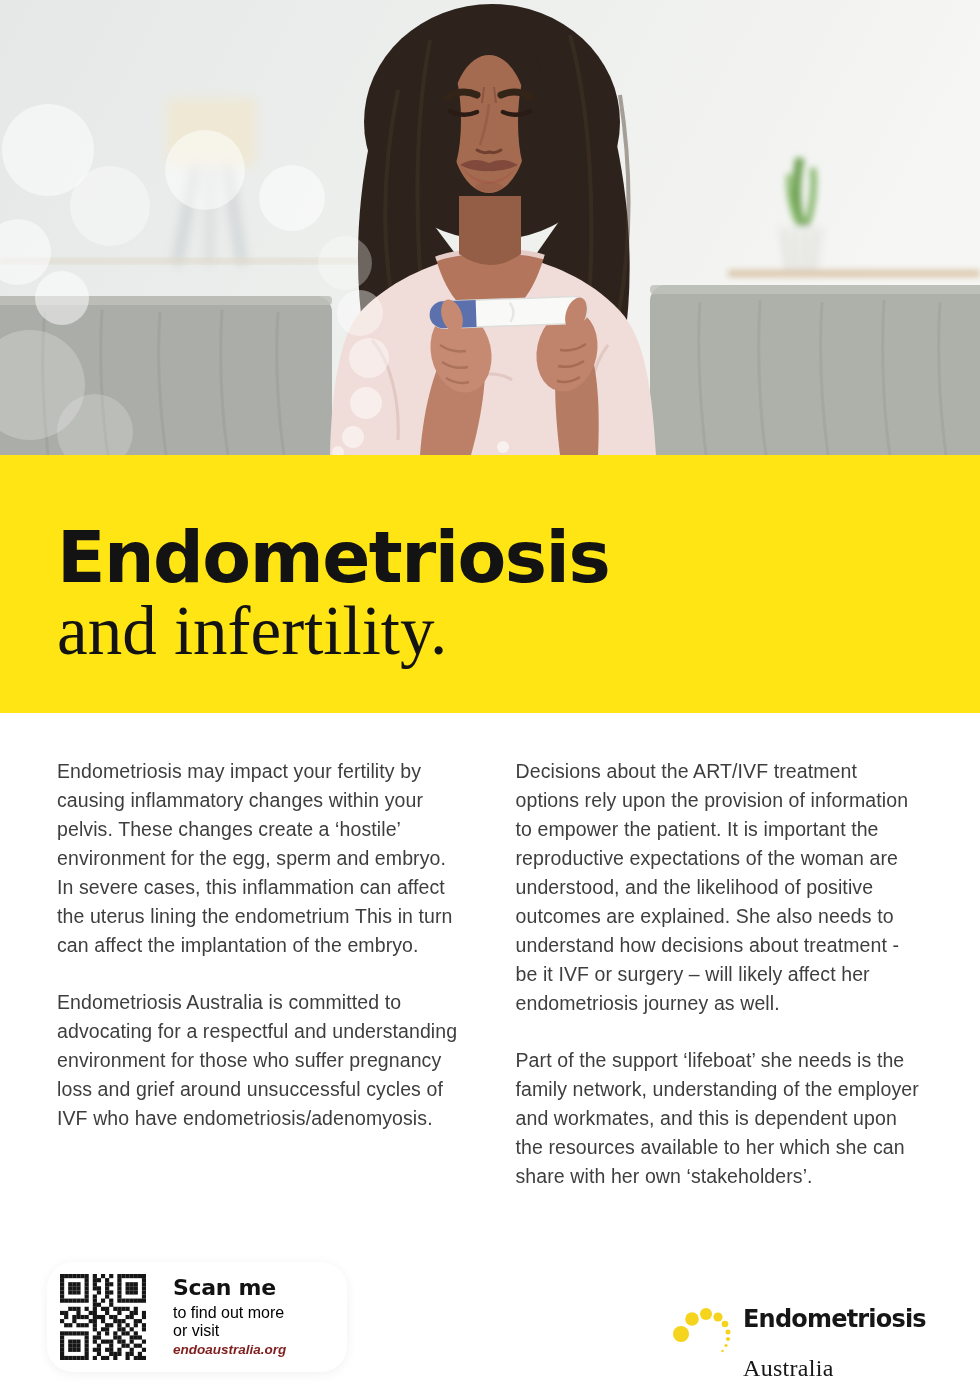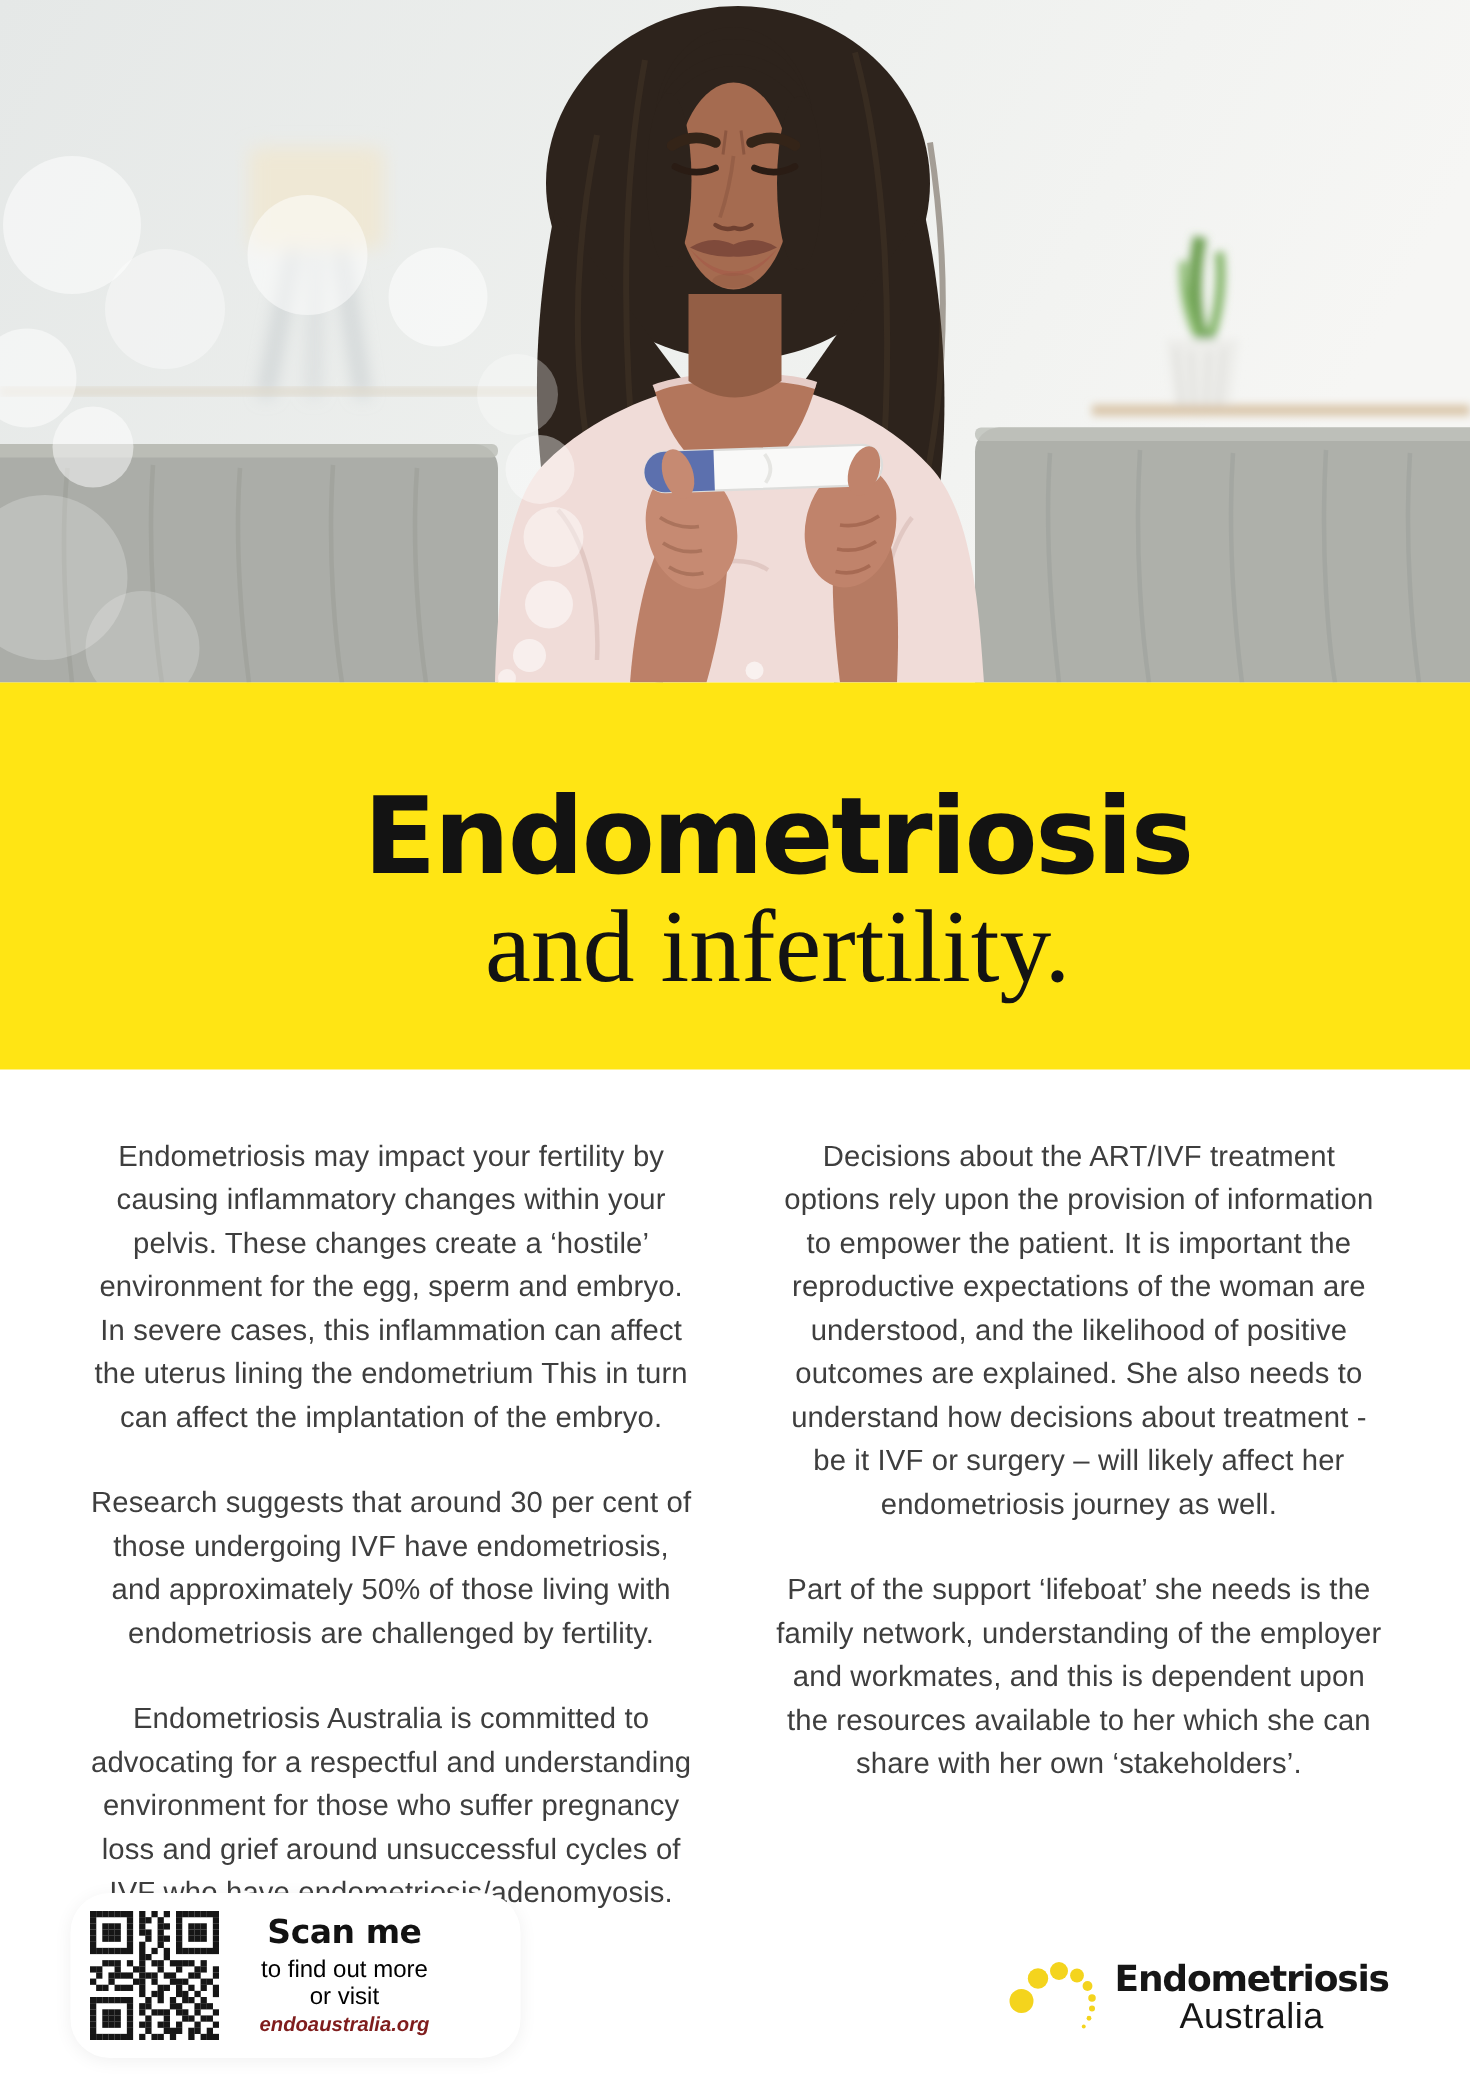--- a/index.html
+++ b/index.html
@@ -1,17 +1,17 @@
 <!DOCTYPE html>
 <html><head>
 <meta charset="utf-8">
 <style>
   html,body{margin:0;padding:0;background:#ffffff;}
   .page{position:relative;width:980px;height:1386px;background:#ffffff;overflow:hidden;
-        font-family:"Liberation Sans",sans-serif;text-align:center;}
+        font-family:"Liberation Sans",sans-serif;}
   
   .hero{position:absolute;top:0;left:0;width:980px;height:455px;display:block;}
   
   .banner{position:absolute;top:455px;left:0;width:980px;height:258px;background:#FFE514;
           box-sizing:border-box;padding:66px 0 0 57px;}
   .banner .t1{margin:0;font-family:"DejaVu Sans",sans-serif;font-weight:800;font-size:71px;
               line-height:74px;letter-spacing:-1.5px;color:#131313;}
   .banner .t2{margin:0;font-family:"Liberation Serif",serif;font-weight:400;font-size:69px;
               line-height:72px;color:#131313;}
   
@@ -29,22 +29,22 @@
               letter-spacing:-0.3px;line-height:26px;margin-bottom:3px;}
   .scan-sub{font-size:16px;line-height:18px;color:#000000;}
   .scan-web{font-size:13.5px;line-height:18px;font-weight:700;font-style:italic;color:#7f1d1d;
             text-decoration:none;}
   
   .logo{position:absolute;left:672px;top:1306px;display:flex;align-items:flex-start;}
   .logo-dots{width:62px;height:56px;flex:0 0 auto;}
   .logo-text{margin-left:9px;color:#161616;}
   .logo-l1{font-family:"DejaVu Sans",sans-serif;font-weight:800;font-size:24px;line-height:26px;
            letter-spacing:-0.8px;}
-  .logo-l2{font-family:Liberation Sans, sans-serif;font-weight:400;font-size:24px;line-height:25px;
-           letter-spacing:0.3px;}
+  .logo-l2{font-family:Liberation Serif, serif;font-weight:400;font-size:24px;line-height:25px;
+           letter-spacing:0.3px;margin-top:24px;}
 </style>
 </head>
 <body>
 
 <div class="page">
 
   <svg class="hero" viewBox="0 0 980 455" aria-hidden="true">
     <defs>
       <linearGradient id="wall" x1="0" y1="0" x2="1" y2="0.25">
         <stop offset="0" stop-color="#e5e8e7"></stop>
@@ -161,21 +161,20 @@
   </svg>
 
   <div class="banner">
     <h1 class="t1">Endometriosis</h1>
     <div class="t2">and infertility.</div>
   </div>
 
   <div class="columns">
     <div class="col">
       <p>Endometriosis may impact your fertility by causing inflammatory changes within your pelvis. These changes create a ‘hostile’ environment for the egg, sperm and embryo. In severe cases, this inflammation can affect the uterus lining the endometrium This in turn can affect the implantation of the embryo.</p>
-      <p>Research suggests that around 30 per cent of those undergoing IVF have endometriosis, and approximately 50% of those living with endometriosis are challenged by fertility.</p>
       <p>Endometriosis Australia is committed to advocating for a respectful and understanding environment for those who suffer pregnancy loss and grief around unsuccessful cycles of IVF who have endometriosis/adenomyosis.</p>
     </div>
     <div class="col">
       <p>Decisions about the ART/IVF treatment options rely upon the provision of information to empower the patient. It is important the reproductive expectations of the woman are understood, and the likelihood of positive outcomes are explained. She also needs to understand how decisions about treatment - be it IVF or surgery – will likely affect her endometriosis journey as well.</p>
       <p>Part of the support ‘lifeboat’ she needs is the family network, understanding  of the employer and workmates, and this is dependent upon the resources available to her which she can share with her own ‘stakeholders’.</p>
     </div>
   </div>
 
   <div class="scan-card">
     <svg class="qr" viewBox="0 0 21 21" aria-hidden="true">

